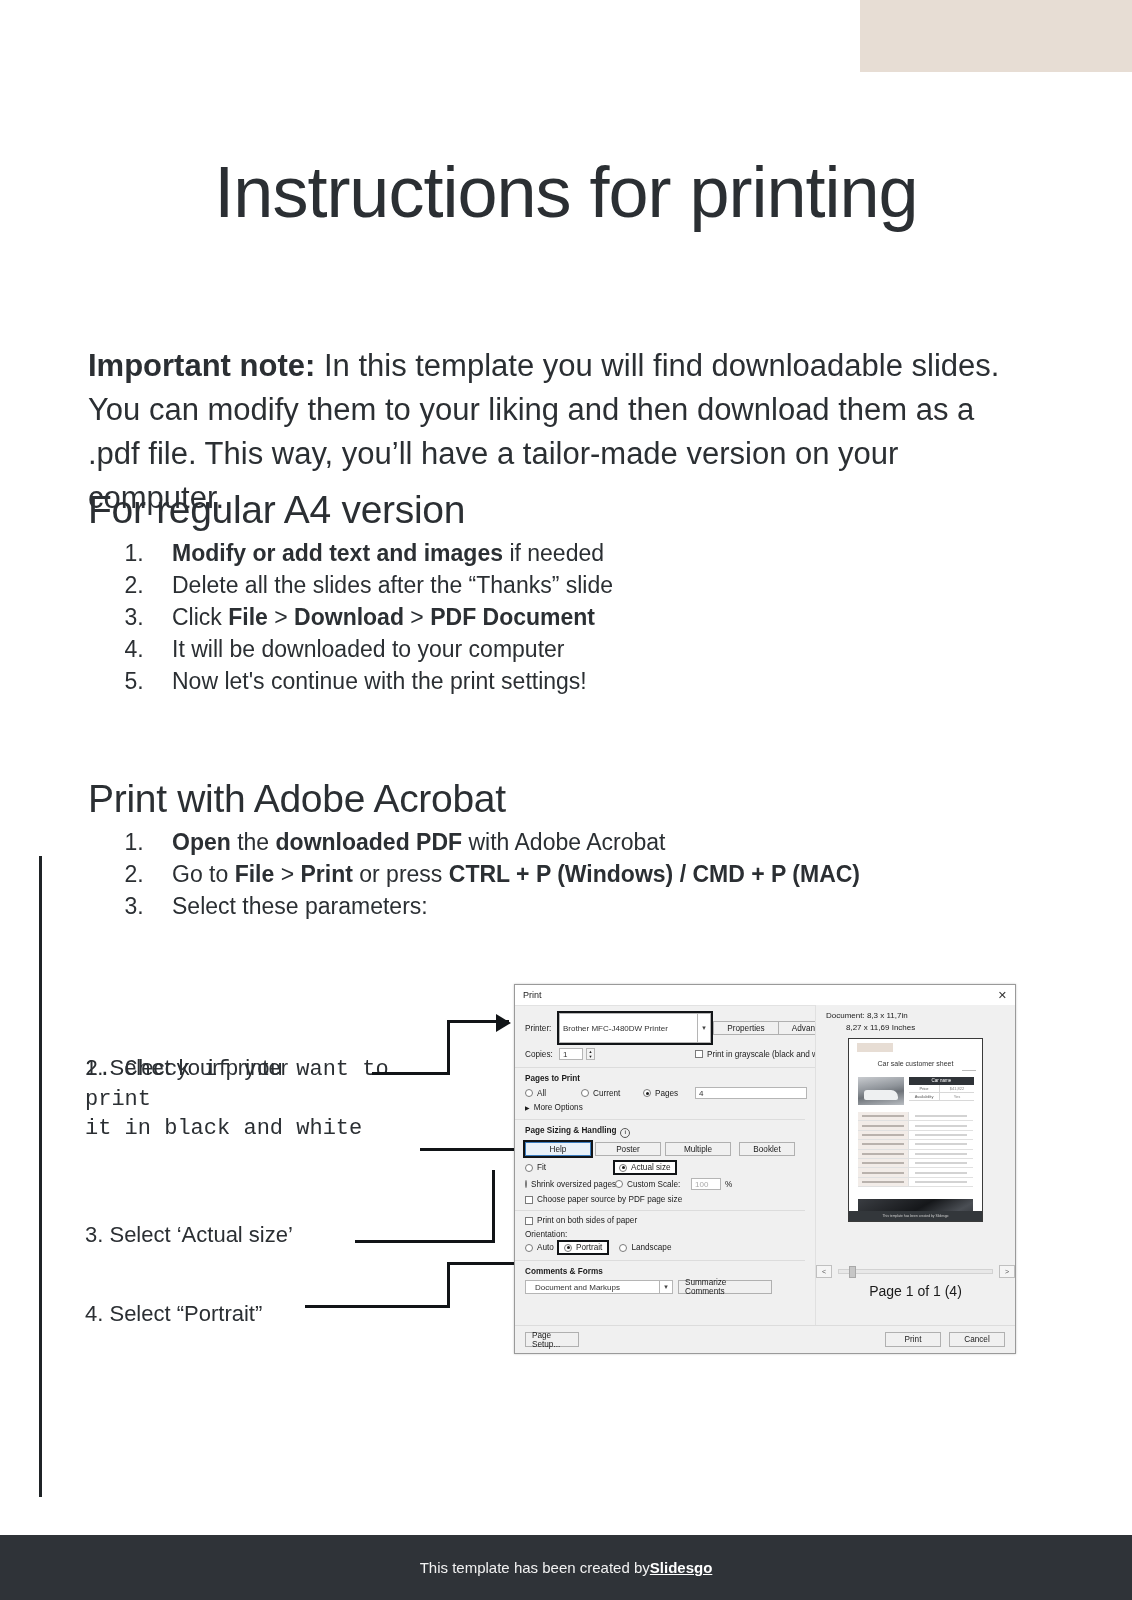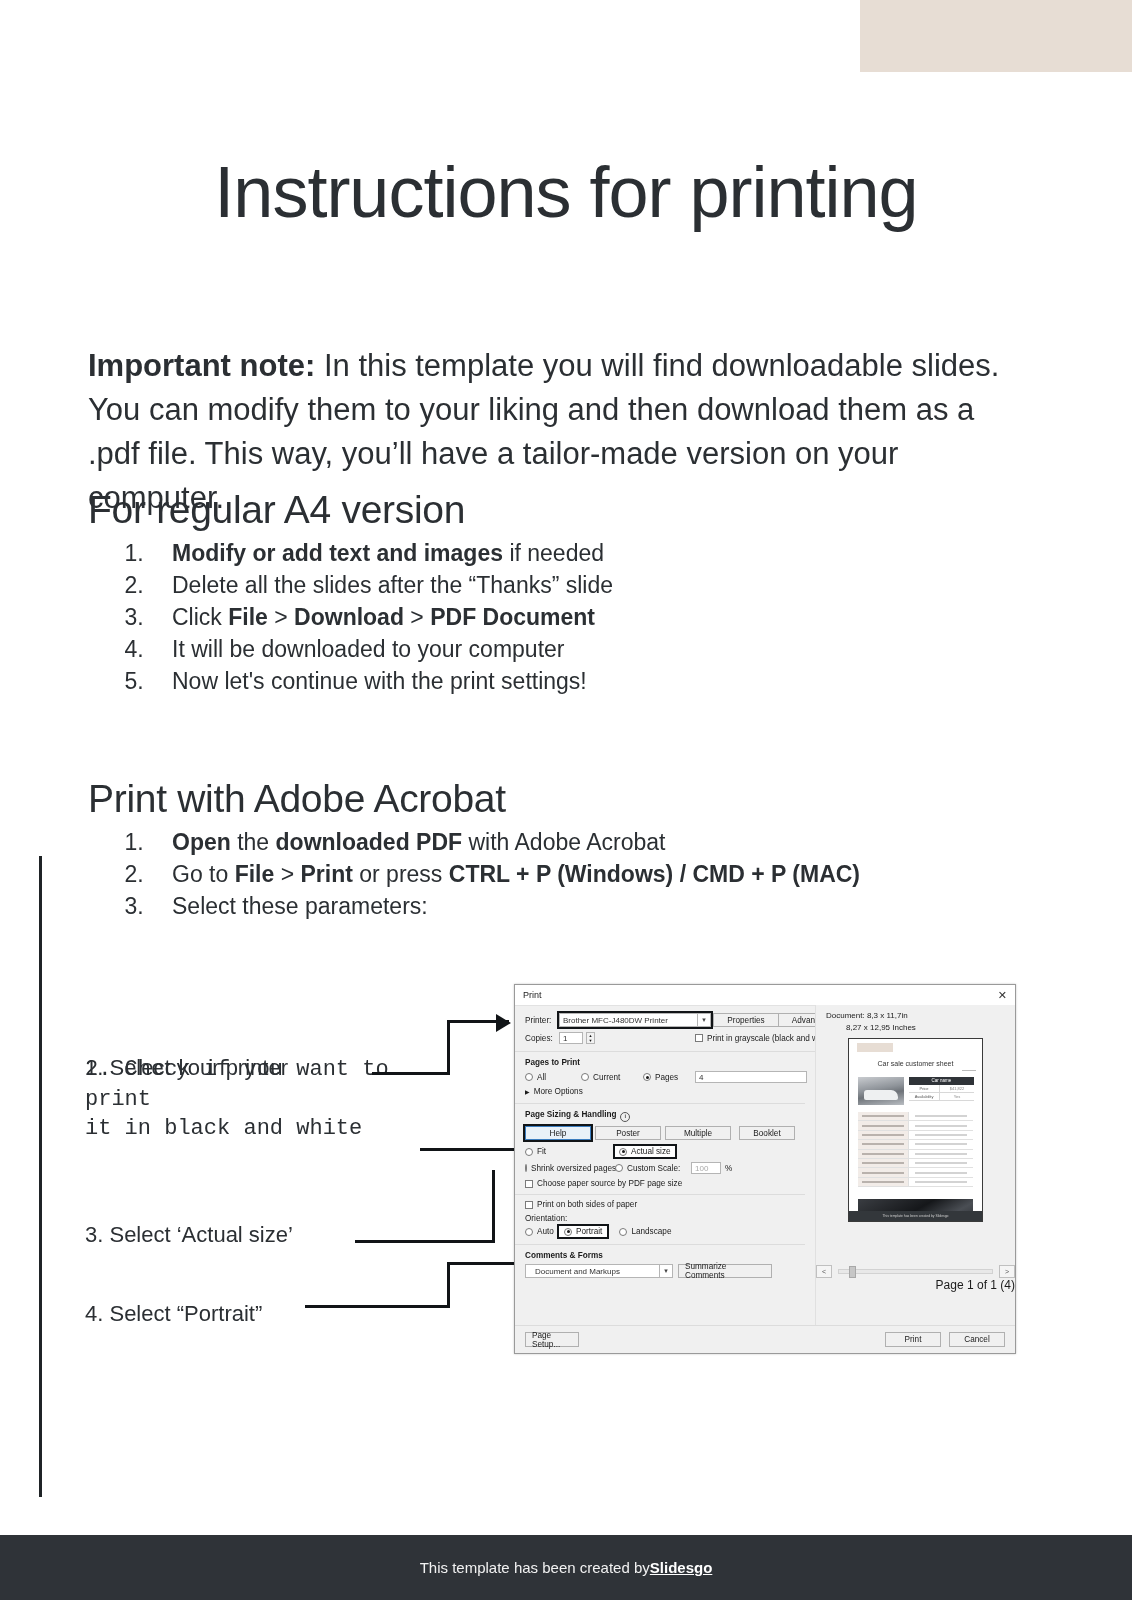--- a/index.html
+++ b/index.html
@@ -150,21 +150,21 @@
   .paper .foot span{display:block;text-align:center;color:#ccc;font-size:3.4px;line-height:10px;}
   .nav{
     position:absolute;left:0;right:0;bottom:30px;height:30px;
   }
   .navbtn{
     width:16px;height:13px;border:1px solid #c0c0c0;background:#f5f5f5;
     display:flex;align-items:center;justify-content:center;font-size:7px;color:#555;box-sizing:border-box;
   }
   .slider-track{height:5px;background:#e8e8e8;border:1px solid #d2d2d2;flex:1;margin:0 6px;position:relative;box-sizing:border-box;}
   .slider-thumb{position:absolute;left:10px;top:-4px;width:7px;height:12px;background:#c6c6c6;border:1px solid #a8a8a8;box-sizing:border-box;}
-  .pageof{text-align:right;font-size:12px;color:#1b1b1b;}
+  .pageof{text-align:center;font-size:14px;margin-top:5px;color:#1b1b1b;}
   .dlg-foot{
     position:absolute;left:0;right:0;bottom:0;height:28px;background:#f0f0f0;
     border-top:1px solid #dcdcdc;display:flex;align-items:center;padding:0 10px;box-sizing:border-box;
   }
   .helplink{font-size:8px;color:#1a4f9c;text-decoration:underline;}
   .info-i{
     display:inline-block;width:8px;height:8px;border:1px solid #555;border-radius:50%;
     font-size:6px;line-height:7px;text-align:center;color:#555;margin-left:4px;vertical-align:-1px;
   }
   .hl-box{outline:2px solid #111417;}
@@ -232,21 +232,21 @@
 
   <div class="dlg-title">
     <span class="t">Print</span>
     <span class="dlg-close">✕</span>
   </div>
 
   <div class="dlg-body">
 
     <div class="row pad" style="margin-top:7px;position:relative;">
       <span class="lbl" style="width:34px;">Printer:</span>
-      <div class="txtbox hl-box" style="width:152px;height:14px;padding:0;display:flex;">
+      <div class="txtbox hl-box" style="width:152px;height:30px;padding:0;display:flex;">
         <span style="flex:1;padding:0 3px;display:flex;align-items:center;overflow:hidden;white-space:nowrap;">Brother MFC-J480DW Printer</span>
         <span class="dropcaret">▾</span>
       </div>
       <div class="btn" style="width:66px;margin-left:2px;">Properties</div>
       <div class="btn" style="width:64px;margin-left:-1px;">Advanced</div>
       <a class="helplink" href="#" style="position:absolute;right:26px;top:2px;">Help</a>
       <span class="info-i" style="position:absolute;right:12px;top:2px;">i</span>
     </div>
 
     <div class="row pad" style="margin-top:5px;position:relative;">
@@ -364,21 +364,21 @@
           <span class="dropcaret">▾</span>
         </div>
         <div class="btn" style="width:94px;margin-left:5px;">Summarize Comments</div>
       </div>
     </div>
 
   </div>
 
   <div class="preview">
     <div class="doc-dim">Document: 8,3 x 11,7in</div>
-    <div class="doc-dim2">8,27 x 12,95 Inches</div>
+    <div class="doc-dim2">8,27 x 11,69 Inches</div>
 
     <div class="paper">
       <div class="swatch"></div>
       <div class="ttl">Car sale customer sheet</div>
       <div class="rule"></div>
       <div class="carimg"></div>
       <div class="mini-tbl">
         <div class="hd">
             <span>Car name</span>
           </div>

